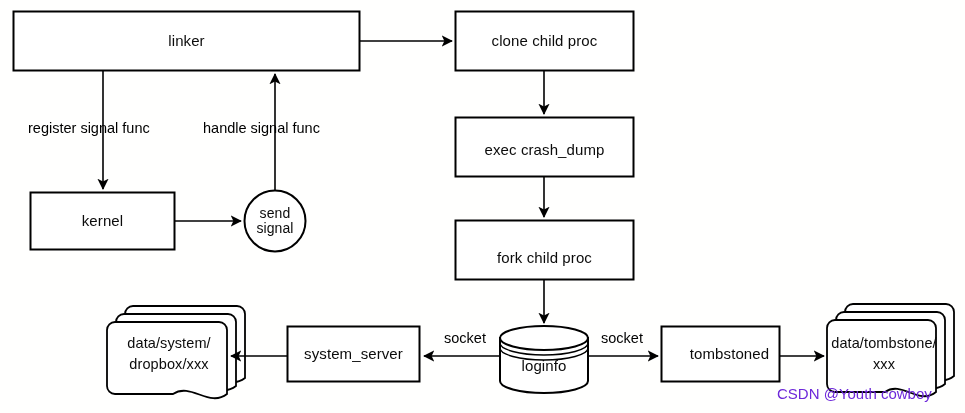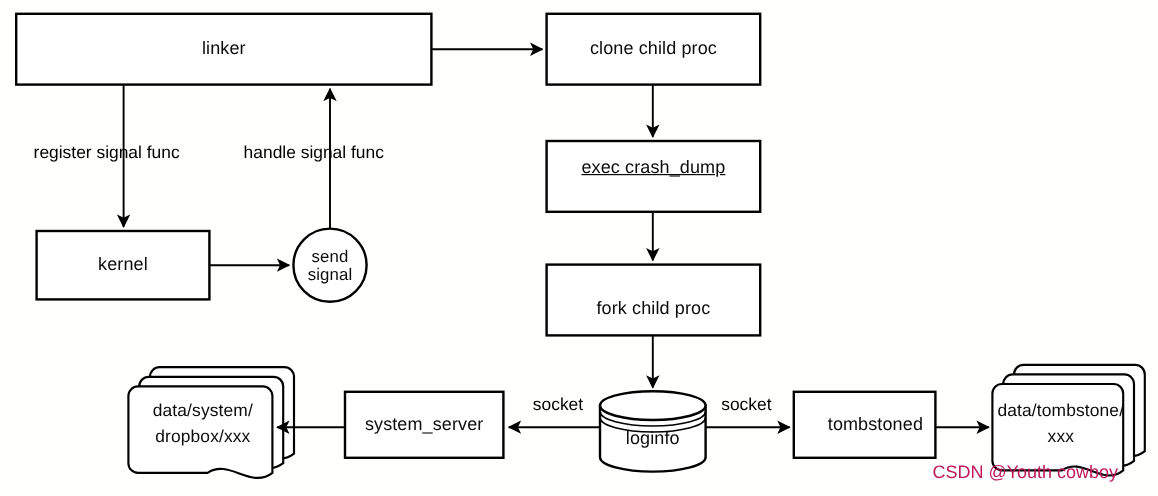--- a/index.html
+++ b/index.html
@@ -38,21 +38,21 @@
   .edge-label {
     position: absolute;
     color: #000000;
     font-size: 14.5px;
     line-height: 1.2;
     white-space: nowrap;
     pointer-events: none;
   }
   .watermark {
     position: absolute;
-    color: #be185d;
+    color: #6d28d9;
     font-size: 15px;
     white-space: nowrap;
     pointer-events: none;
   }
   .hit {
     position: absolute;
     background: transparent;
   }
 </style>
 </head>
@@ -178,21 +178,21 @@
 
     <line x1="588" y1="356" x2="658" y2="356" stroke="#000000" stroke-width="1.6" marker-end="url(#arrow)"></line>
 
     <line x1="780" y1="356" x2="824" y2="356" stroke="#000000" stroke-width="1.6" marker-end="url(#arrow)"></line>
   </svg>
 
   <div class="node-label" style="left:13px; top:11px; width:347px; height:60px;">linker</div>
 
   <div class="node-label" style="left:455px; top:11px; width:179px; height:60px;">clone child proc</div>
 
-  <div class="node-label" style="left:455px; top:117px; width:179px; height:47px;text-decoration:underline;">exec crash_dump</div>
+  <div class="node-label" style="left:455px; top:127px; width:179px; height:47px;">exec crash_dump</div>
 
   <div class="node-label" style="left:455px; top:220px; width:179px; height:77px;">fork child proc</div>
 
   <div class="node-label" style="left:30px; top:192px; width:145px; height:58px;">kernel</div>
 
   <div class="node-label" style="left:245px; top:191px; width:60px; height:60px; font-size:14px; line-height:1.1;">send
 signal</div>
 
   <div class="node-label" style="left:110px; top:328px; width:118px; height:52px; font-size:14.5px; line-height:1.45;">data/system/
 dropbox/xxx</div>

